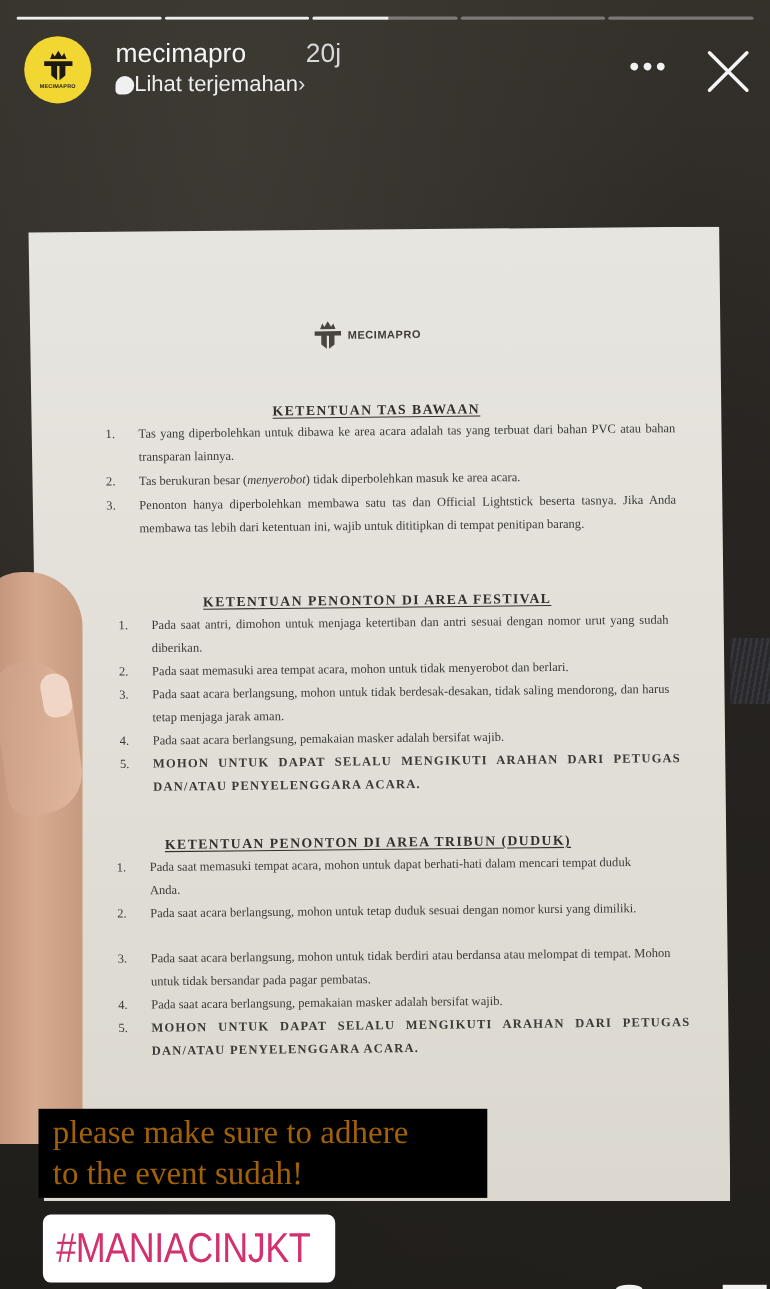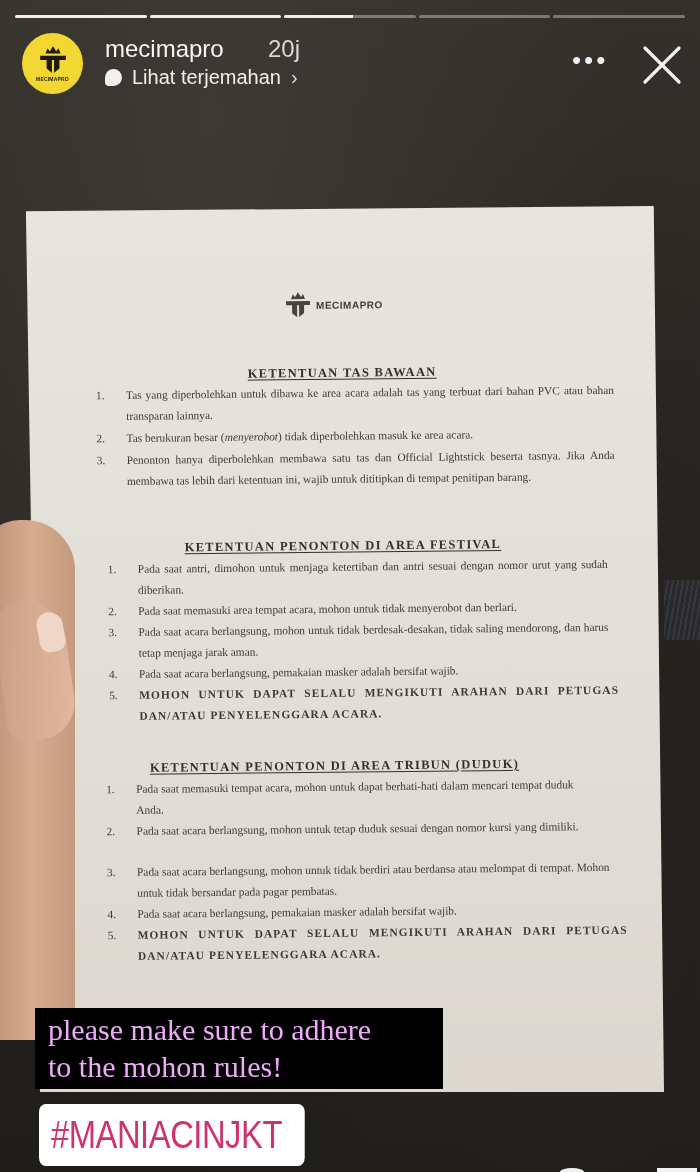--- a/index.html
+++ b/index.html
@@ -72,35 +72,35 @@
   .seg .fill { height: 100%; background: #eeeeee; }
 
   .avatar {
     position: absolute; left: 22px; top: 33px; width: 61px; height: 61px; border-radius: 50%;
     background: #f2d733; display: flex; flex-direction: column; align-items: center; justify-content: center;
   }
   .avatar-label { font-size: 5px; font-weight: bold; color: #222; margin-top: 1px; letter-spacing: .2px; }
   .username {
     position: absolute; left: 105px; top: 35px; font-size: 24px; color: #f5f5f5; font-weight: 500;
   }
-  .time { position: absolute; left: 268px; top: 35px; font-size: 24px; color: #d8d8d8; text-align: center; }
+  .time { position: absolute; left: 278px; top: 35px; font-size: 24px; color: #d8d8d8; text-align: center; }
   .translate {
-    position: absolute; left: 105px; top: 66px; display: flex; align-items: center; gap: 10px;
+    position: absolute; left: 105px; top: 66px; display: flex; align-items: center; 
     color: #f0f0f0; font-size: 20px;
   }
   .bubble { width: 17px; height: 17px; background: #f0f0f0; border-radius: 50% 50% 50% 4px; }
   .more {
     position: absolute; left: 572px; top: 50px; font-size: 26px; letter-spacing: 3px; color: #f2f2f2; line-height: 20px;
   }
   .close { position: absolute; left: 640px; top: 43px; width: 44px; height: 44px; }
 
   
   .caption {
     position: absolute; left: 35px; top: 1008px; width: 408px; height: 81px; background: #000;
-    color: #f0abfc; font-family: "Liberation Serif", serif; font-size: 30px; line-height: 37px;
+    color: #a16207; font-family: "Liberation Serif", serif; font-size: 30px; line-height: 37px;
     padding: 3px 0 0 13px;
   }
   .caption div { white-space: nowrap; }
   .hashtag {
     position: absolute; left: 39px; top: 1104px; width: 266px; height: 62px; background: #fff;
     border-radius: 8px; color: #d1316e; font-family: "Liberation Sans", sans-serif;
     font-size: 38px; font-weight: normal; line-height: 62px; padding-left: 14px;
     transform: scaleX(0.86); transform-origin: left center; letter-spacing: -0.5px;
     width: 309px;
   }
@@ -220,20 +220,20 @@
 </div>
 
 <div class="more">•••</div>
 <svg class="close" viewBox="0 0 44 44">
   <line x1="5" y1="5" x2="39" y2="39" stroke="#f4f4f4" stroke-width="3.2" stroke-linecap="round"></line>
   <line x1="39" y1="5" x2="5" y2="39" stroke="#f4f4f4" stroke-width="3.2" stroke-linecap="round"></line>
 </svg>
 
 <div class="caption">
   <div>please make sure to adhere</div>
-  <div>to the mohon rules!</div>
+  <div>to the event sudah!</div>
 </div>
 <div class="hashtag">#MANIACINJKT</div>
 
 <svg class="bottom-icons" viewBox="0 0 150 9">
   <ellipse cx="22" cy="9" rx="12" ry="4" fill="#f2f2f2"></ellipse>
   <rect x="107" y="5" width="40" height="4" fill="#f2f2f2"></rect>
 </svg>
 
 </body></html>

